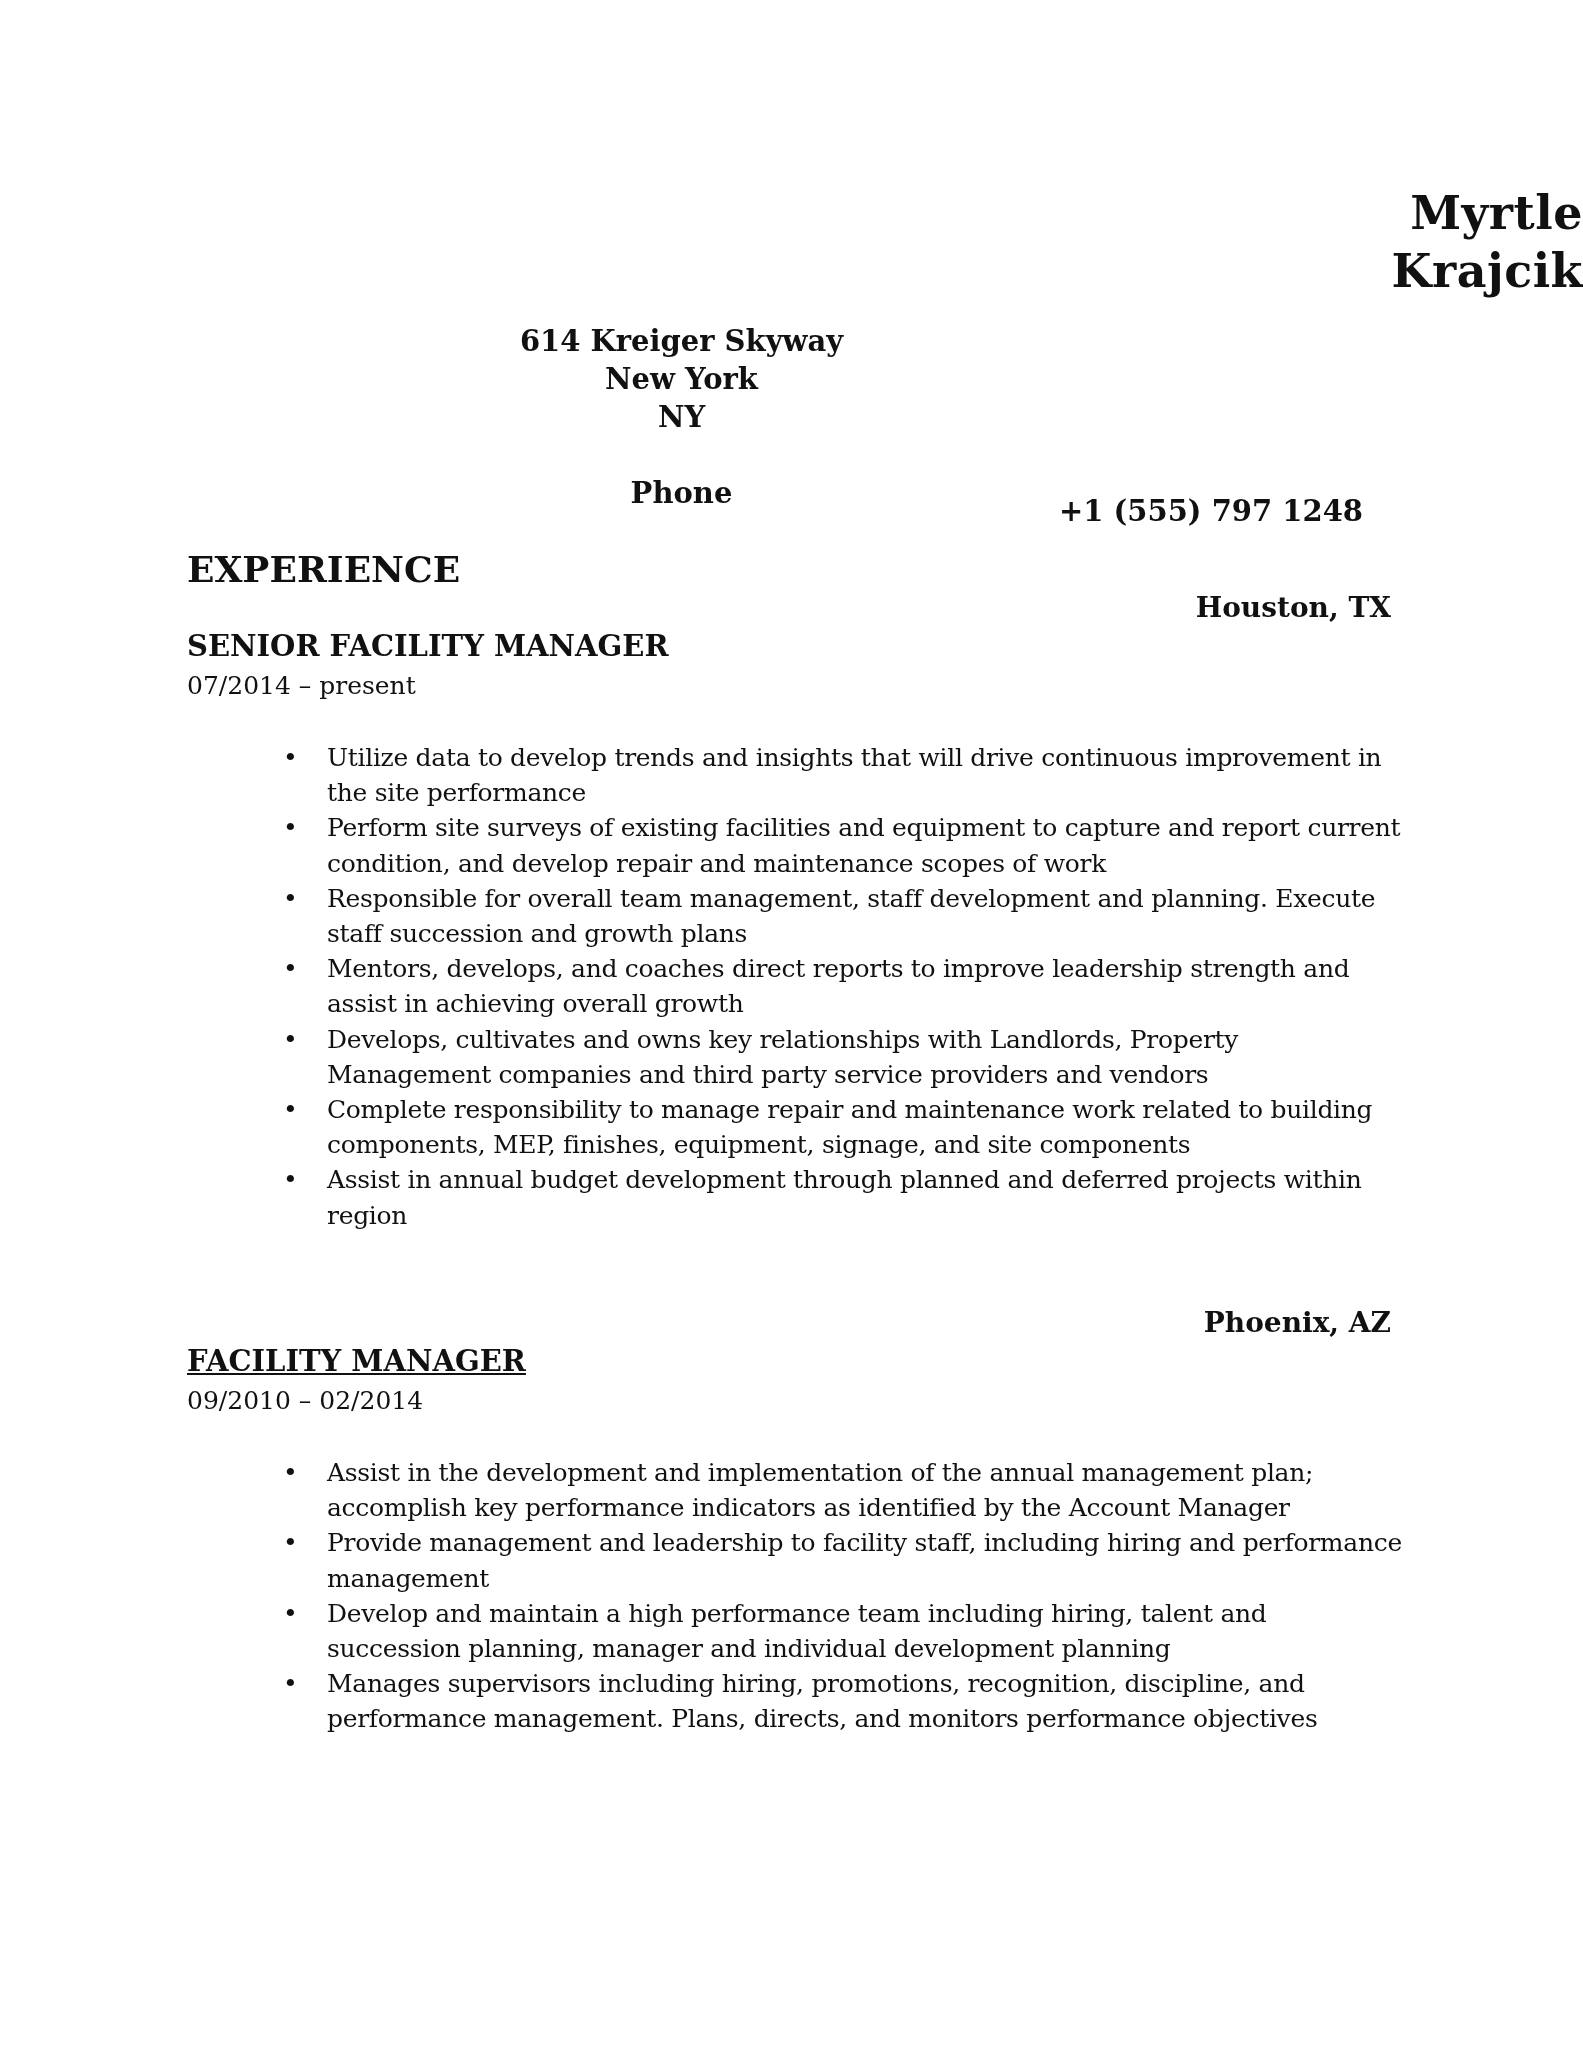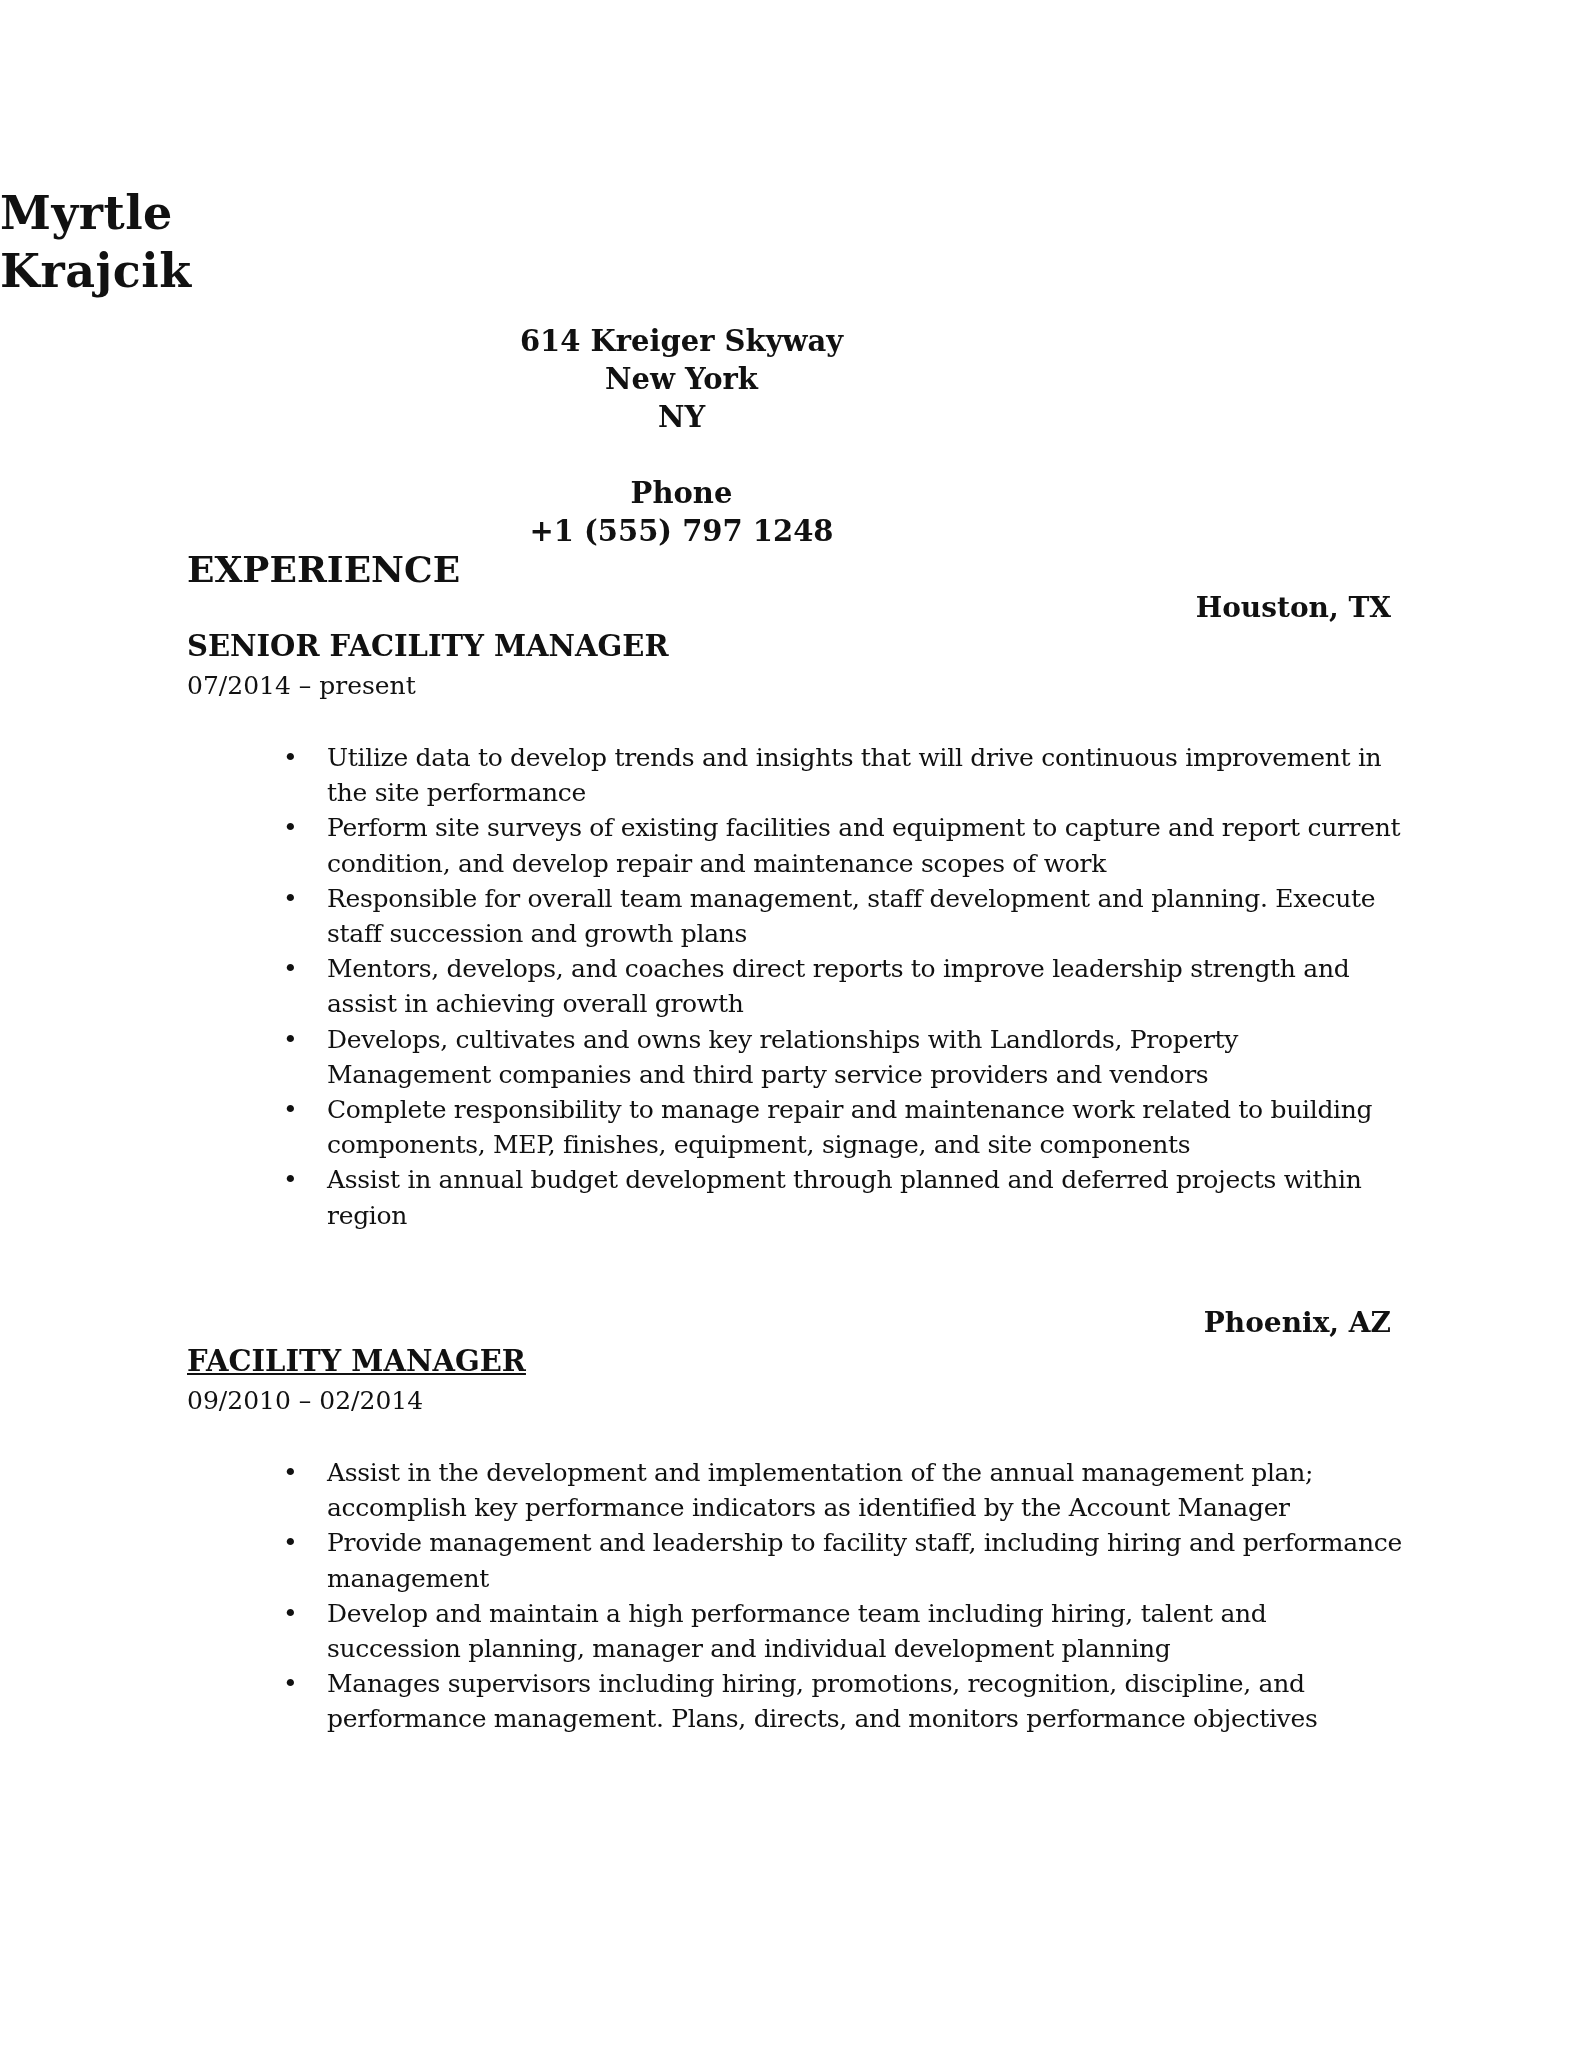--- a/index.html
+++ b/index.html
@@ -18,21 +18,21 @@
     .page {
       position: absolute;
       left: 0; top: 0;
       width: 1583px;
       height: 2048px;
       background: #ffffff;
     }
     .name-line {
       position: absolute;
       left: 0; width: 1583px;
-      text-align: left;
+      text-align: right;
       font-weight: bold;
       font-size: 46px;
       line-height: 58px;
       letter-spacing: 0.5px;
     }
     .addr-line {
       position: absolute;
       left: 0; width: 1363px;
       text-align: center;
       font-weight: bold;
@@ -97,21 +97,21 @@
 <div class="page">
 
   <div class="name-line" style="top:184px;">Myrtle</div>
   <div class="name-line" style="top:242px;">Krajcik</div>
 
   <div class="addr-line" style="top:322px;">614 Kreiger Skyway</div>
   <div class="addr-line" style="top:360px;">New York</div>
   <div class="addr-line" style="top:474px;">Phone</div>
 
   <div class="addr-line" style="top:398px;">NY</div>
-  <div class="addr-line" style="top:512px;">+1 (555) 797 1248</div>
+  <div class="addr-line" style="top:492px;text-align:right;">+1 (555) 797 1248</div>
 
   <div class="section-title" style="top:550px;">EXPERIENCE</div>
 
   <div class="location" style="top:589px;">Houston, TX</div>
   <div class="job-title" style="top:627px;">SENIOR FACILITY MANAGER</div>
   <div class="job-dates" style="top:668px;">07/2014 – present</div>
 
   <ul class="bullets" style="top:740px;">
     <li><span class="dot">•</span><span>Utilize data to develop trends and insights that will drive continuous improvement in the site performance</span></li>
     <li><span class="dot">•</span><span>Perform site surveys of existing facilities and equipment to capture and report current condition, and develop repair and maintenance scopes of work</span></li>

